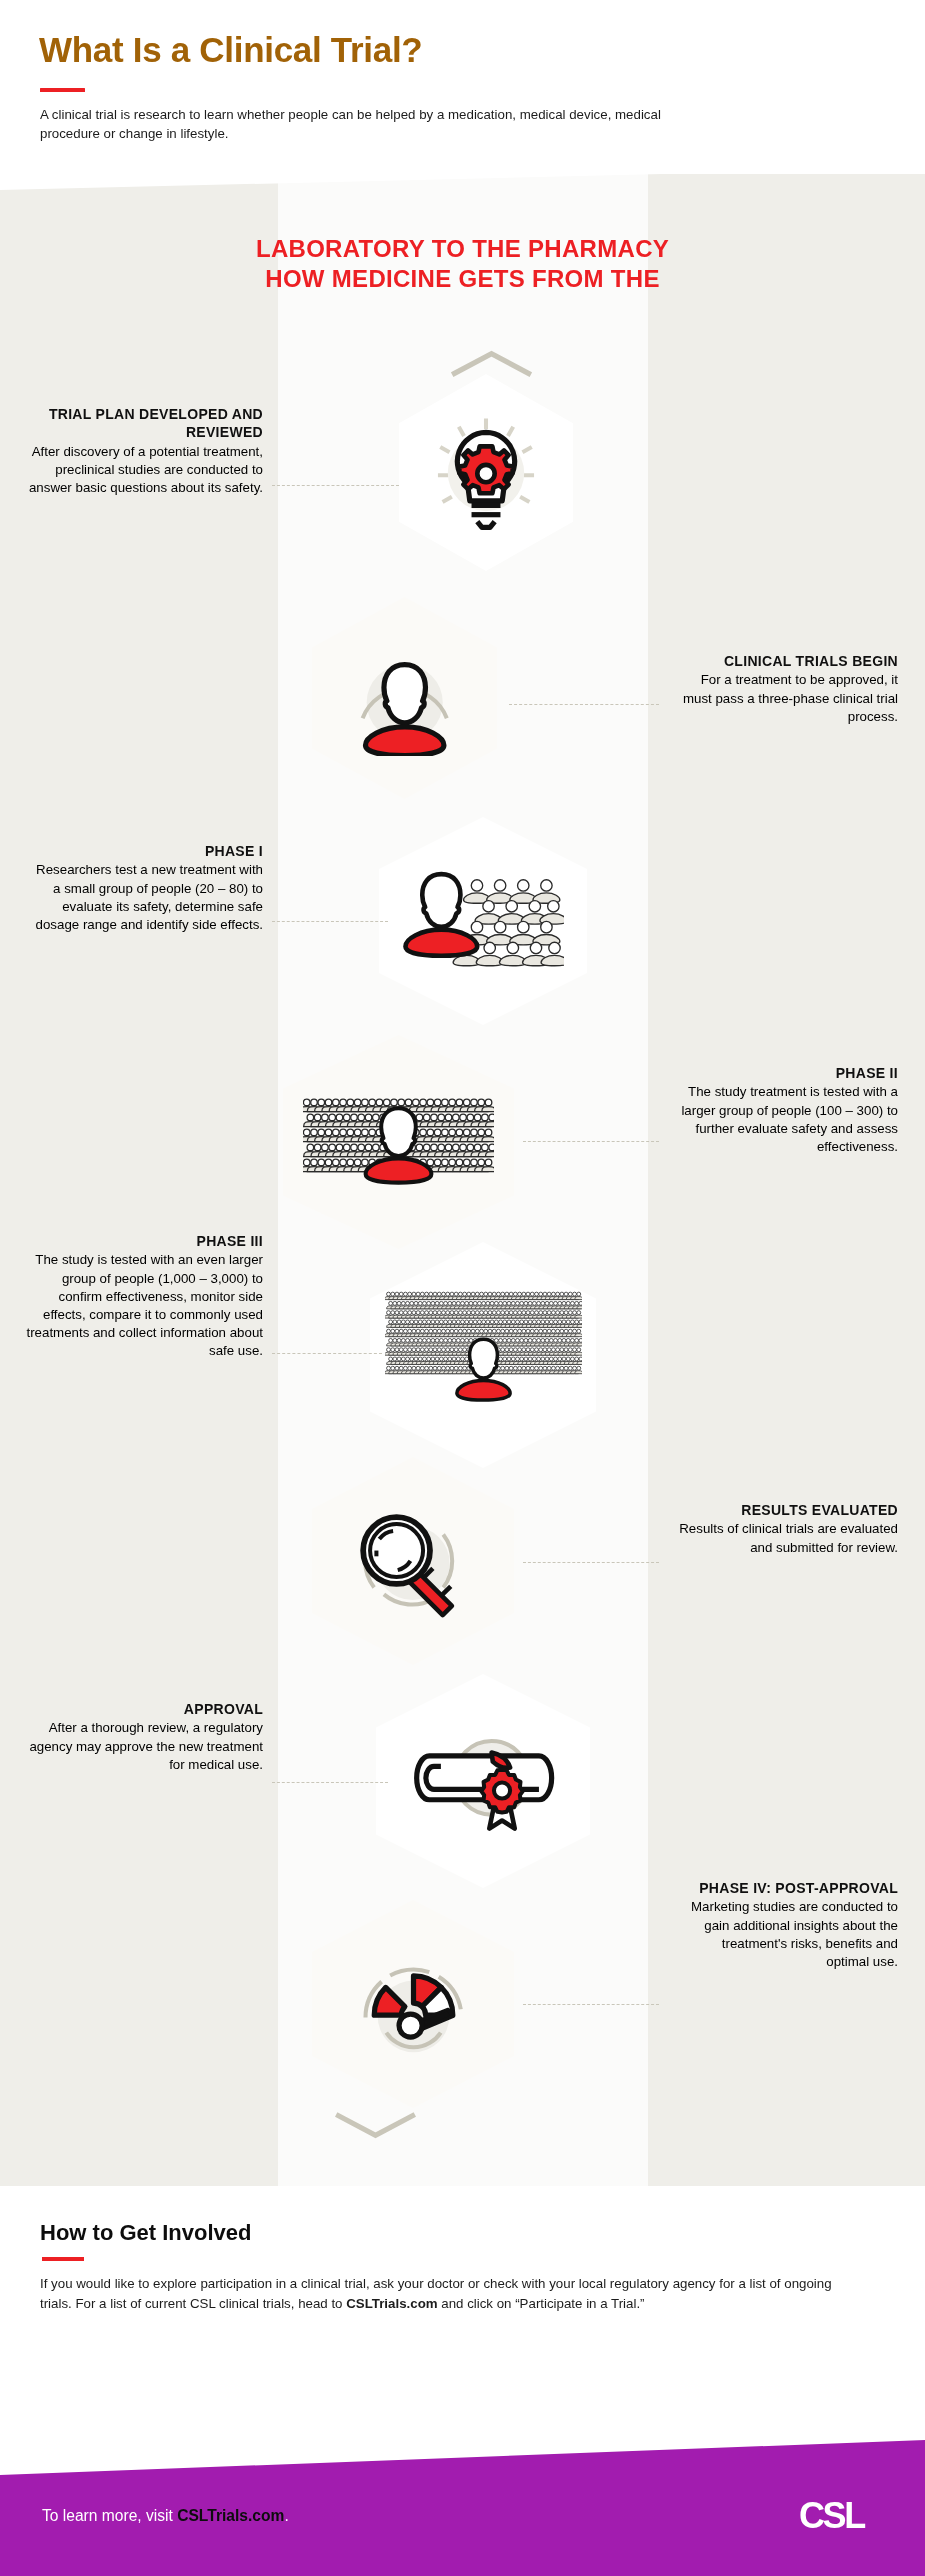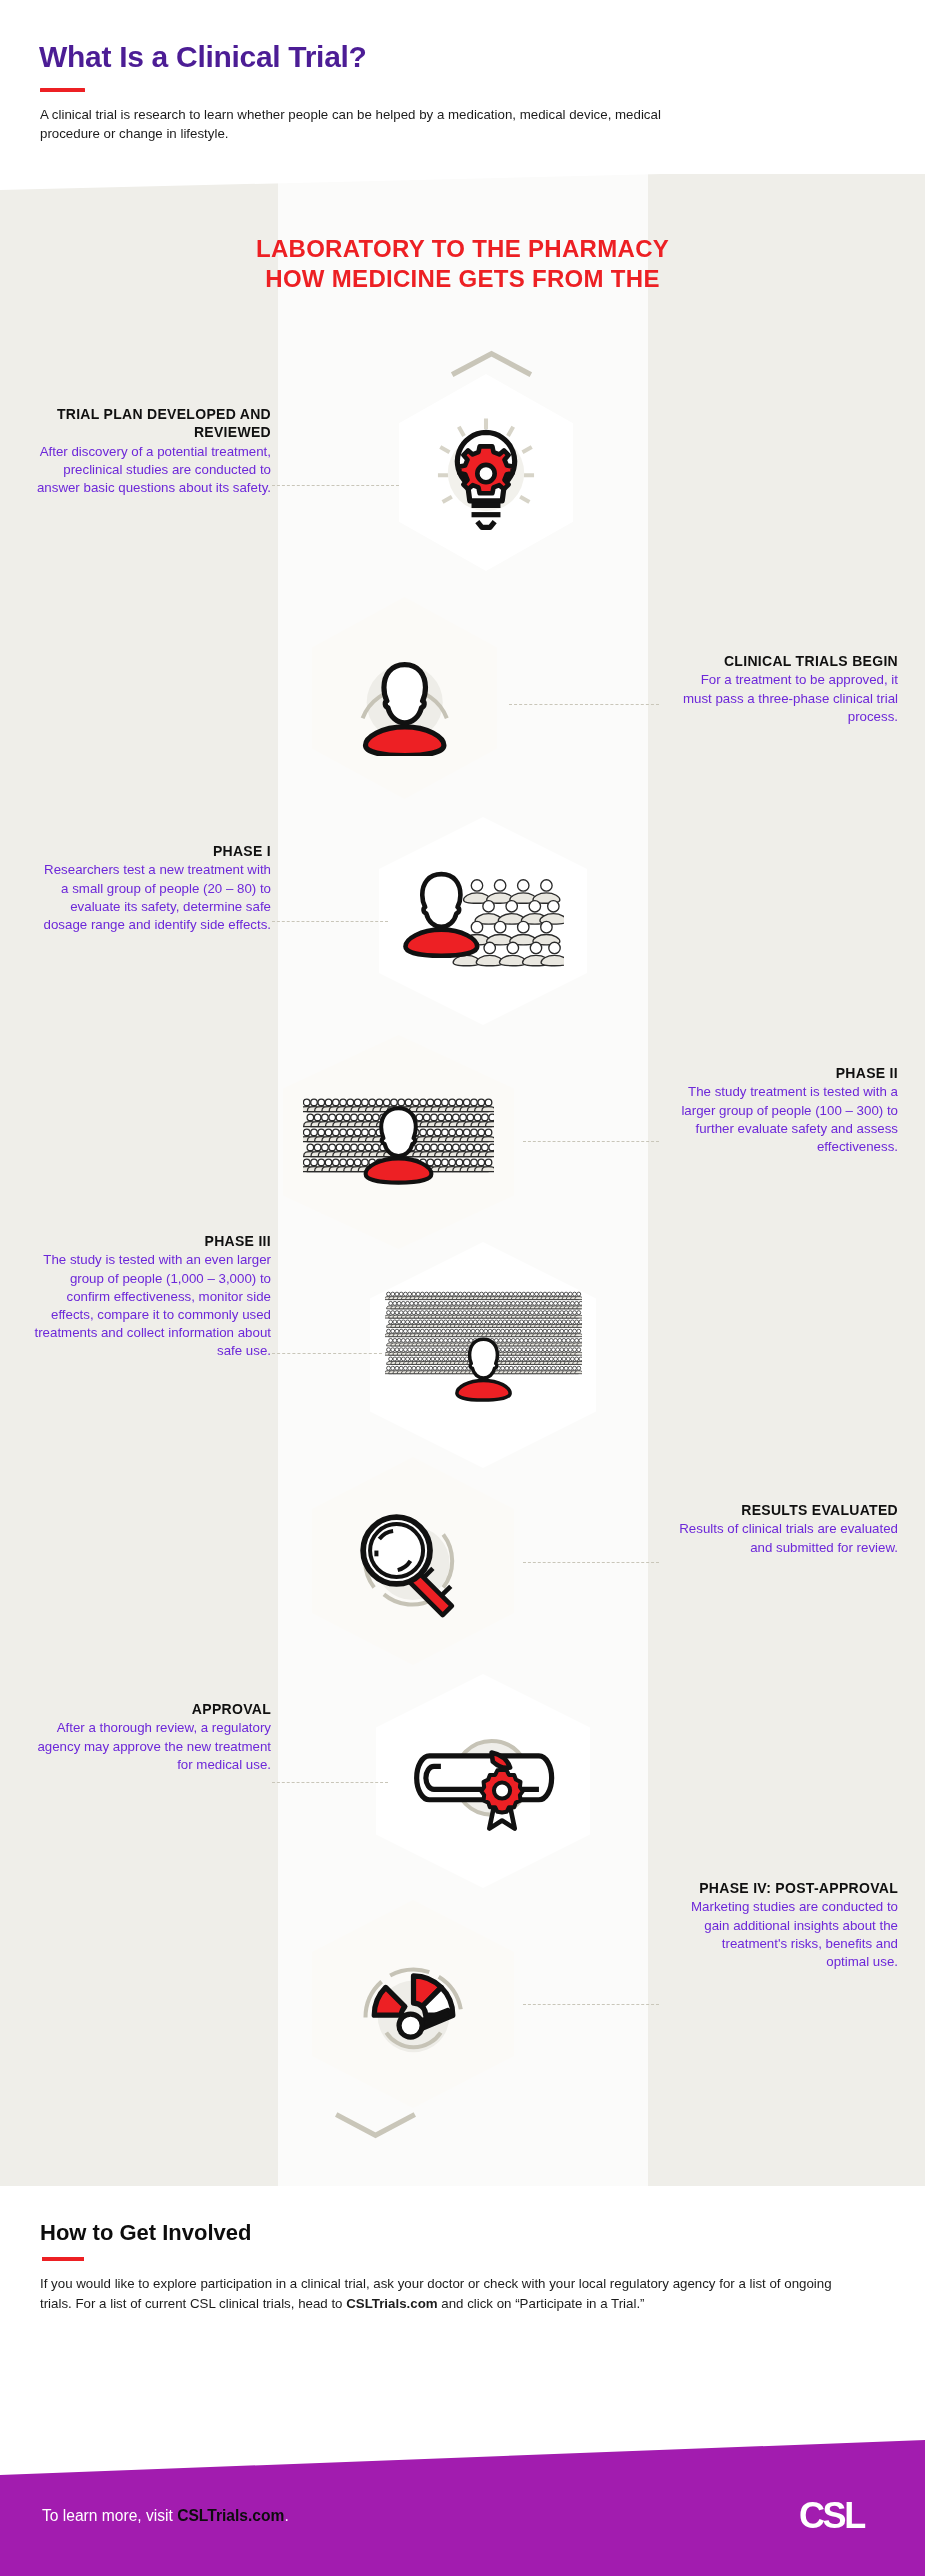--- a/index.html
+++ b/index.html
@@ -7,22 +7,22 @@
     width:925px;
     background:#ffffff;
     font-family:"Liberation Sans", sans-serif;
     -webkit-font-smoothing:antialiased;
   }
   .page{position:relative;width:925px;height:2576px;overflow:hidden;background:#ffffff;}
 
   
   .top{position:absolute;left:0;top:0;width:925px;height:174px;background:#ffffff;}
   .title{
-    position:absolute;left:39px;top:40px;
-    font-size:30px;font-weight:bold;color:#4c1d95;letter-spacing:-0.3px;
+    position:absolute;left:39px;top:30px;
+    font-size:35px;font-weight:bold;color:#a16207;letter-spacing:-0.3px;
   }
   .rule{
     position:absolute;left:40px;top:88px;width:45px;height:4px;background:#ed2024;border-radius:0.6px;
   }
   .intro{
     position:absolute;left:40px;top:105px;width:654px;
     font-size:13.3px;line-height:1.45;color:#1c1c1c;
   }
 
   
@@ -46,23 +46,23 @@
     position:absolute;left:0;top:234px;width:925px;text-align:center;
     font-size:24px;font-weight:bold;line-height:1.25;color:#ed2024;letter-spacing:0.3px;
     z-index:6;
   }
 
   
   .txt{position:absolute;z-index:6;}
   .txt h3{
     margin:0 0 1.2px 0;font-size:14px;font-weight:bold;letter-spacing:0.3px;color:#101010;line-height:1.3;
   }
-  .txt p{margin:0;font-size:13.3px;line-height:1.37;color:#6d28d9;}
+  .txt p{margin:0;font-size:13.3px;line-height:1.37;color:#000000;}
   .txt.right{text-align:right;}
-  .txt.left{text-align:right;margin-left:8px;}
+  .txt.left{text-align:right;}
 
   
   .dash{
     position:absolute;height:0;border-top:1.7px dashed #c9c6b9;z-index:5;
   }
 
   
   .hex{
     position:absolute;z-index:2;
     background:#ffffff;

